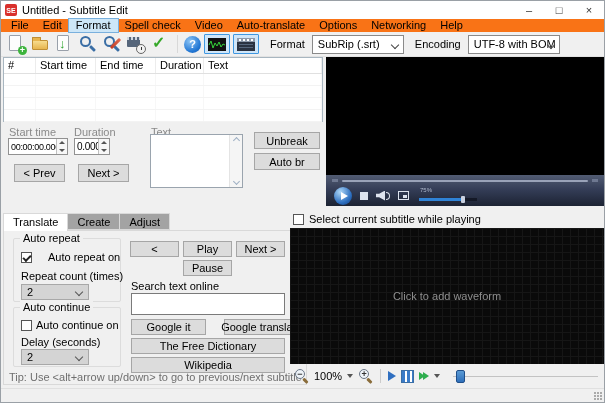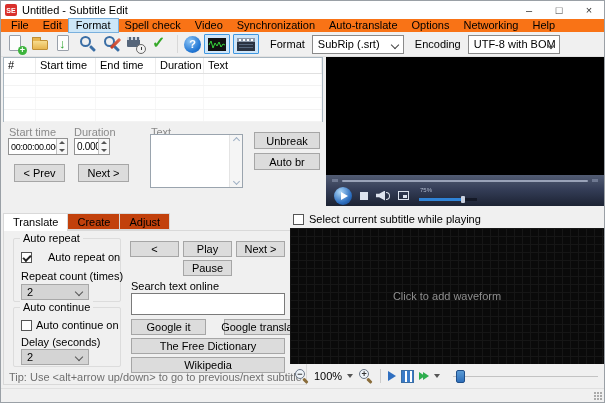--- a/index.html
+++ b/index.html
@@ -81,21 +81,21 @@
   .fs-icon { position:relative; width:11px; height:9px; border:1px solid #dde3ee; }
   .fs-icon::after { content:""; position:absolute; right:1px; bottom:1px; width:4px; height:3px; background:#dde3ee; }
   .vol { position:relative; width:58px; height:14px; margin-left:2px; }
   .vol-label { position:absolute; top:-2px; left:1px; font-size:6px; color:#aeb8cc; }
   .vol-track { position:absolute; bottom:2px; left:0; width:58px; height:3px; background:#141927; }
   .vol-fill { width:75%; height:100%; background:#2f83d6; }
   .vol-thumb { position:absolute; bottom:0; left:calc(75% - 2px); width:4px; height:7px; background:#c9d1e0; border-radius:1px; }
   
   .tabctl { position:absolute; left:2px; top:212px; width:304px; height:172px; }
   .tabs { position:absolute; top:0; left:0; height:17px; display:flex; z-index:2; }
-  .tab { padding:2px 9px 0; border:1px solid #d9d9d9; background:#c2410c; margin-right:-1px; height:17px; }
+  .tab { padding:2px 9px 0; border:1px solid #d9d9d9; background:#a3a3a3; margin-right:-1px; height:17px; }
   .tab.active { background:#fff; height:18px; border-bottom:none; }
   .tabpage { position:absolute; top:17px; left:0; right:0; bottom:0; border:1px solid #d9d9d9; background:#f0f0f0; }
   .group { position:absolute; border:1px solid #dcdcdc; border-radius:2px; }
   .group-label { position:absolute; top:-7px; left:6px; background:#f0f0f0; padding:0 3px; white-space:nowrap; }
   .cbrow { position:absolute; display:flex; align-items:center; gap:4px; white-space:nowrap; }
   .cb { width:11px; height:11px; border:1px solid #555; background:#fff; position:relative; flex:0 0 auto; }
   .cb.checked::after { content:""; position:absolute; left:1px; top:2px; width:6px; height:3px; border-left:2px solid #222; border-bottom:2px solid #222; transform:rotate(-45deg); }
   .glabel { position:absolute; white-space:nowrap; }
   .gcombo { position:absolute; background:#d4d4d4; border:1px solid #a8a8a8; display:flex; align-items:center; padding:0 16px 0 5px; }
   .gcombo::after { content:""; position:absolute; right:6px; top:4px; width:5px; height:5px; border-right:1px solid #555; border-bottom:1px solid #555; transform:rotate(45deg); }
@@ -139,21 +139,20 @@
       <div class="win-btn">×</div>
     </div>
   </div>
 
   <div class="menubar">
     <div class="menu-item">File</div>
     <div class="menu-item">Edit</div>
     <div class="menu-item active">Format</div>
     <div class="menu-item">Spell check</div>
     <div class="menu-item">Video</div>
-    <div class="menu-item">Synchronization</div>
     <div class="menu-item">Auto-translate</div>
     <div class="menu-item">Options</div>
     <div class="menu-item">Networking</div>
     <div class="menu-item">Help</div>
   </div>
 
   <div class="toolbar">
     <div class="tbtn">
       <span class="ico-page"></span>
       <span class="ico-plus">+</span>

